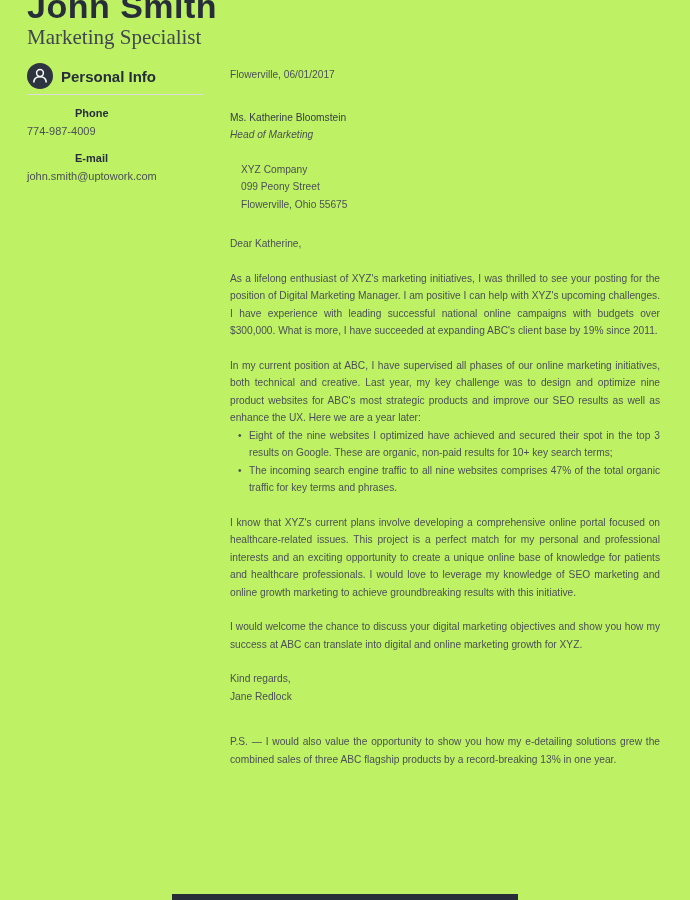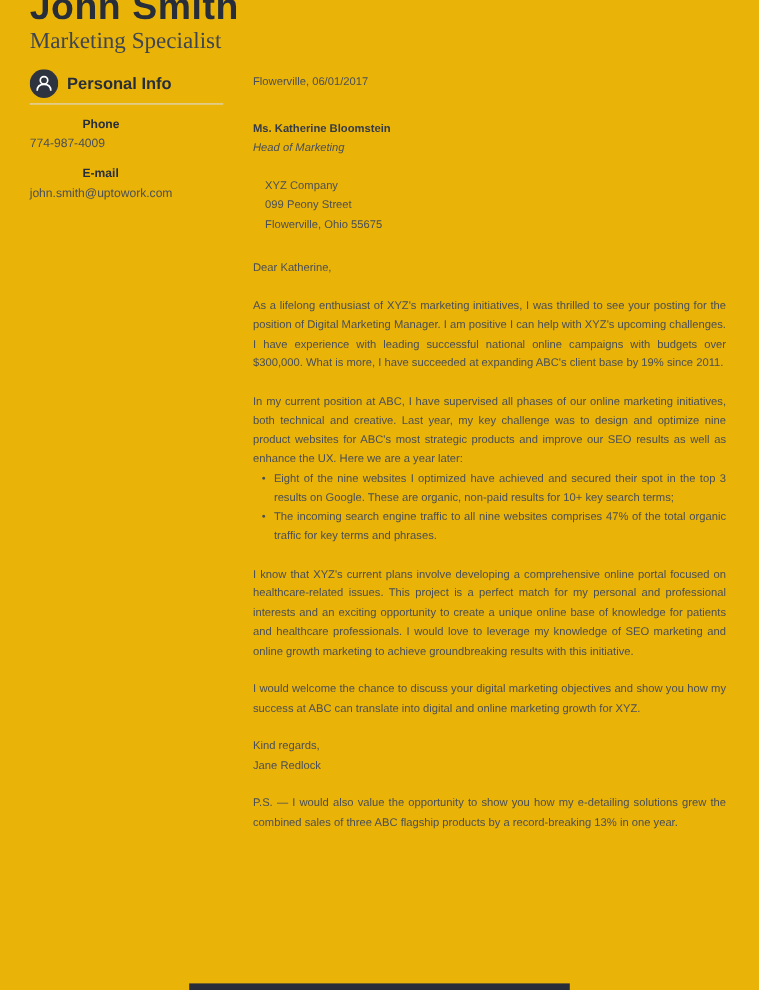--- a/index.html
+++ b/index.html
@@ -1,21 +1,21 @@
 <!DOCTYPE html>
 <html><head>
 <meta charset="utf-8">
 <style>
   * { box-sizing: border-box; }
   html, body { margin: 0; padding: 0; background: #ffffff; }
   .page {
     position: relative;
     width: 690px;
     height: 900px;
-    background: #eab308;
+    background: #bef264;
     overflow: hidden;
     font-family: "Liberation Sans", sans-serif;
     color: #4a4f56;
   }
   
   .header { padding: 0 30px 0 27px; }
   .candidate-name {
     margin: -11px 0 0 0;
     font-size: 34px;
     line-height: 34px;
@@ -51,30 +51,30 @@
   .letter {
     width: 430px;
     flex: none;
     padding-top: 3px;
     font-size: 10.2px;
     line-height: 17.5px;
     color: #4a4f56;
   }
   .place-date { margin: 0 0 25px 0; }
   .recipient { margin: 0 0 17px 0; }
-  .recipient-name { font-weight: bold; color: #343b45; }
+  .recipient-name { font-weight: normal; color: #343b45; }
   .recipient-title { font-style: italic; }
   .company { margin: 0 0 22px 11px; }
   .salutation { margin: 0 0 17px 0; }
   .para { margin: 0 0 17px 0; text-align: justify; }
   .para.no-gap { margin-bottom: 0; }
   ul.points { margin: 0 0 17px 0; padding: 0 0 0 8px; list-style: none; text-align: justify; }
   ul.points li { position: relative; padding-left: 11px; }
   ul.points li::before { content: "\2022"; position: absolute; left: 0; top: 0; }
-  .closing { margin: 0 0 17px 0; }
+  .closing { margin: 0 0 28px 0; }
   .postscript { margin: 0; text-align: justify; }
   
   .footer-bar {
     position: absolute;
     bottom: 0;
     left: 50%;
     transform: translateX(-50%);
     width: 346px;
     height: 6px;
     background: #272e3a;

